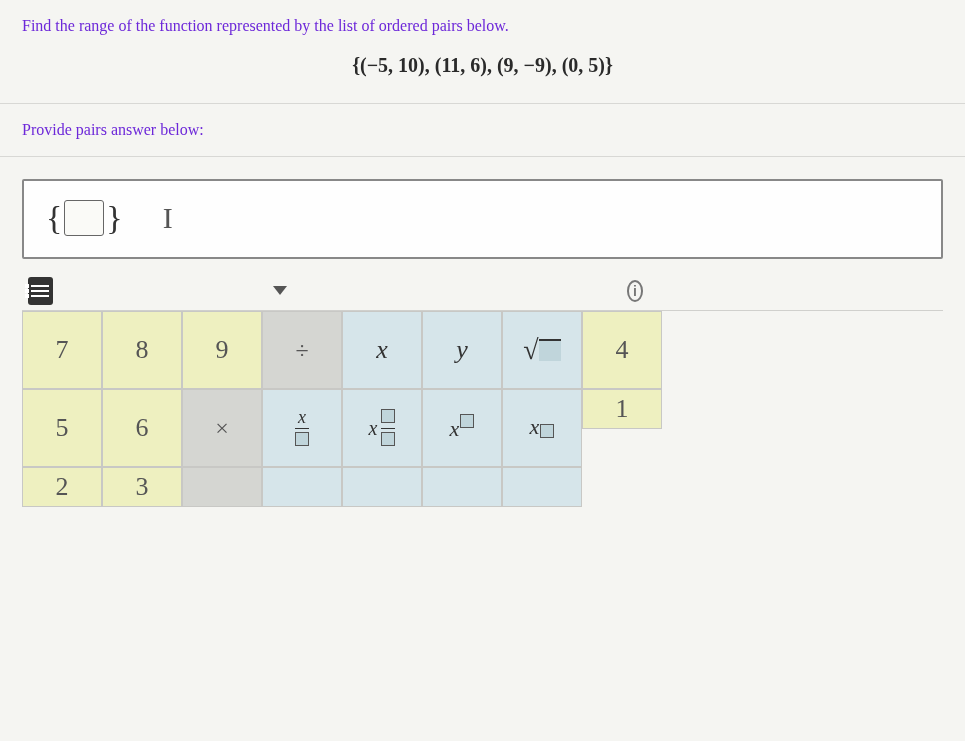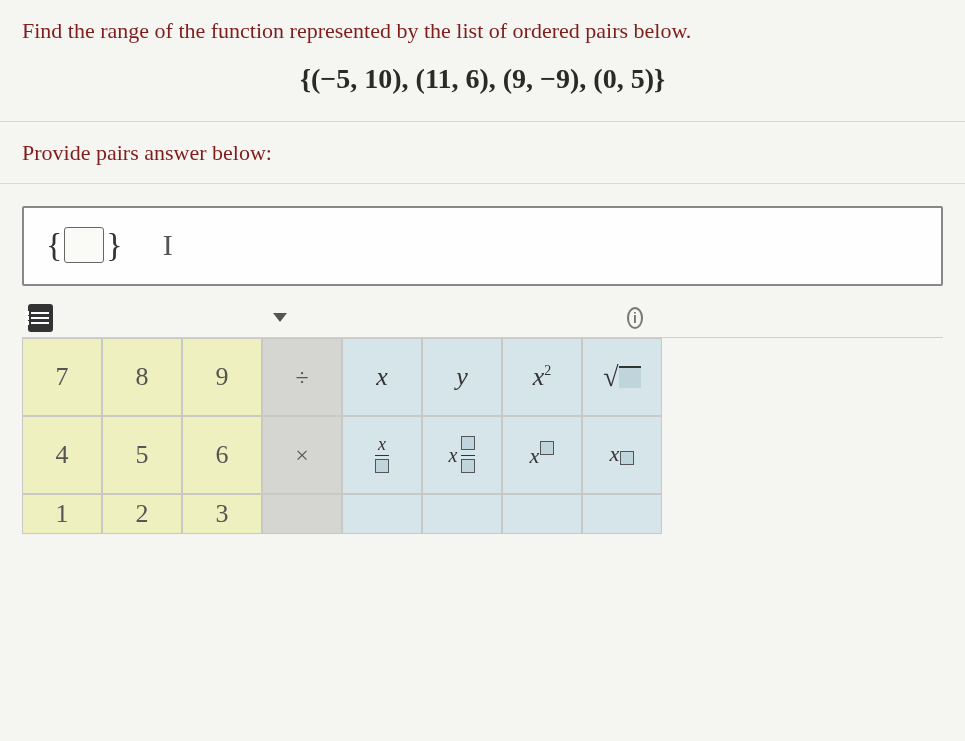--- a/index.html
+++ b/index.html
@@ -3,25 +3,25 @@
 <meta charset="utf-8">
 <style>
 * { box-sizing: border-box; margin: 0; padding: 0; }
 body {
   font-family: Georgia, 'Times New Roman', serif;
   background: #f5f5f2;
   color: #333;
   width: 965px;
 }
 .section { padding: 14px 22px; border-bottom: 1px solid #d8d8d5; }
-.question-text { font-size: 22px; color: #7f1d1d; line-height: 1.5; }
+.question-text { font-size: 16px; color: #6d28d9; line-height: 1.5; }
 .math-expr {
   text-align: center;
   font-family: 'Times New Roman', serif;
-  font-size: 28px;
+  font-size: 20px;
   font-weight: bold;
   color: #2a2a2a;
   padding: 16px 0 12px 0;
 }
 .instruction { font-size: 21px; color: #3a3a3a; padding-top: 4px; }
 .answer-area {
   margin: 22px 22px 0 22px;
   border: 2px solid #888;
   border-radius: 2px;
   background: #fefefe;
@@ -185,23 +185,20 @@
   <div class="key key-op">
       <span>÷</span>
     </div>
   <div class="key key-fn">
       <span>x</span>
     </div>
   <div class="key key-fn">
       <span>y</span>
     </div>
   <div class="key key-fn">
-      <span>x<span class="sup">2</span></span>
-    </div>
-  <div class="key key-fn">
     <span class="sqrt-box">
         <span class="radic">√</span>
         <span class="radicand"></span>
       </span>
   </div>
 
   <div class="key key-num">
       <span>4</span>
     </div>
   <div class="key key-num">

